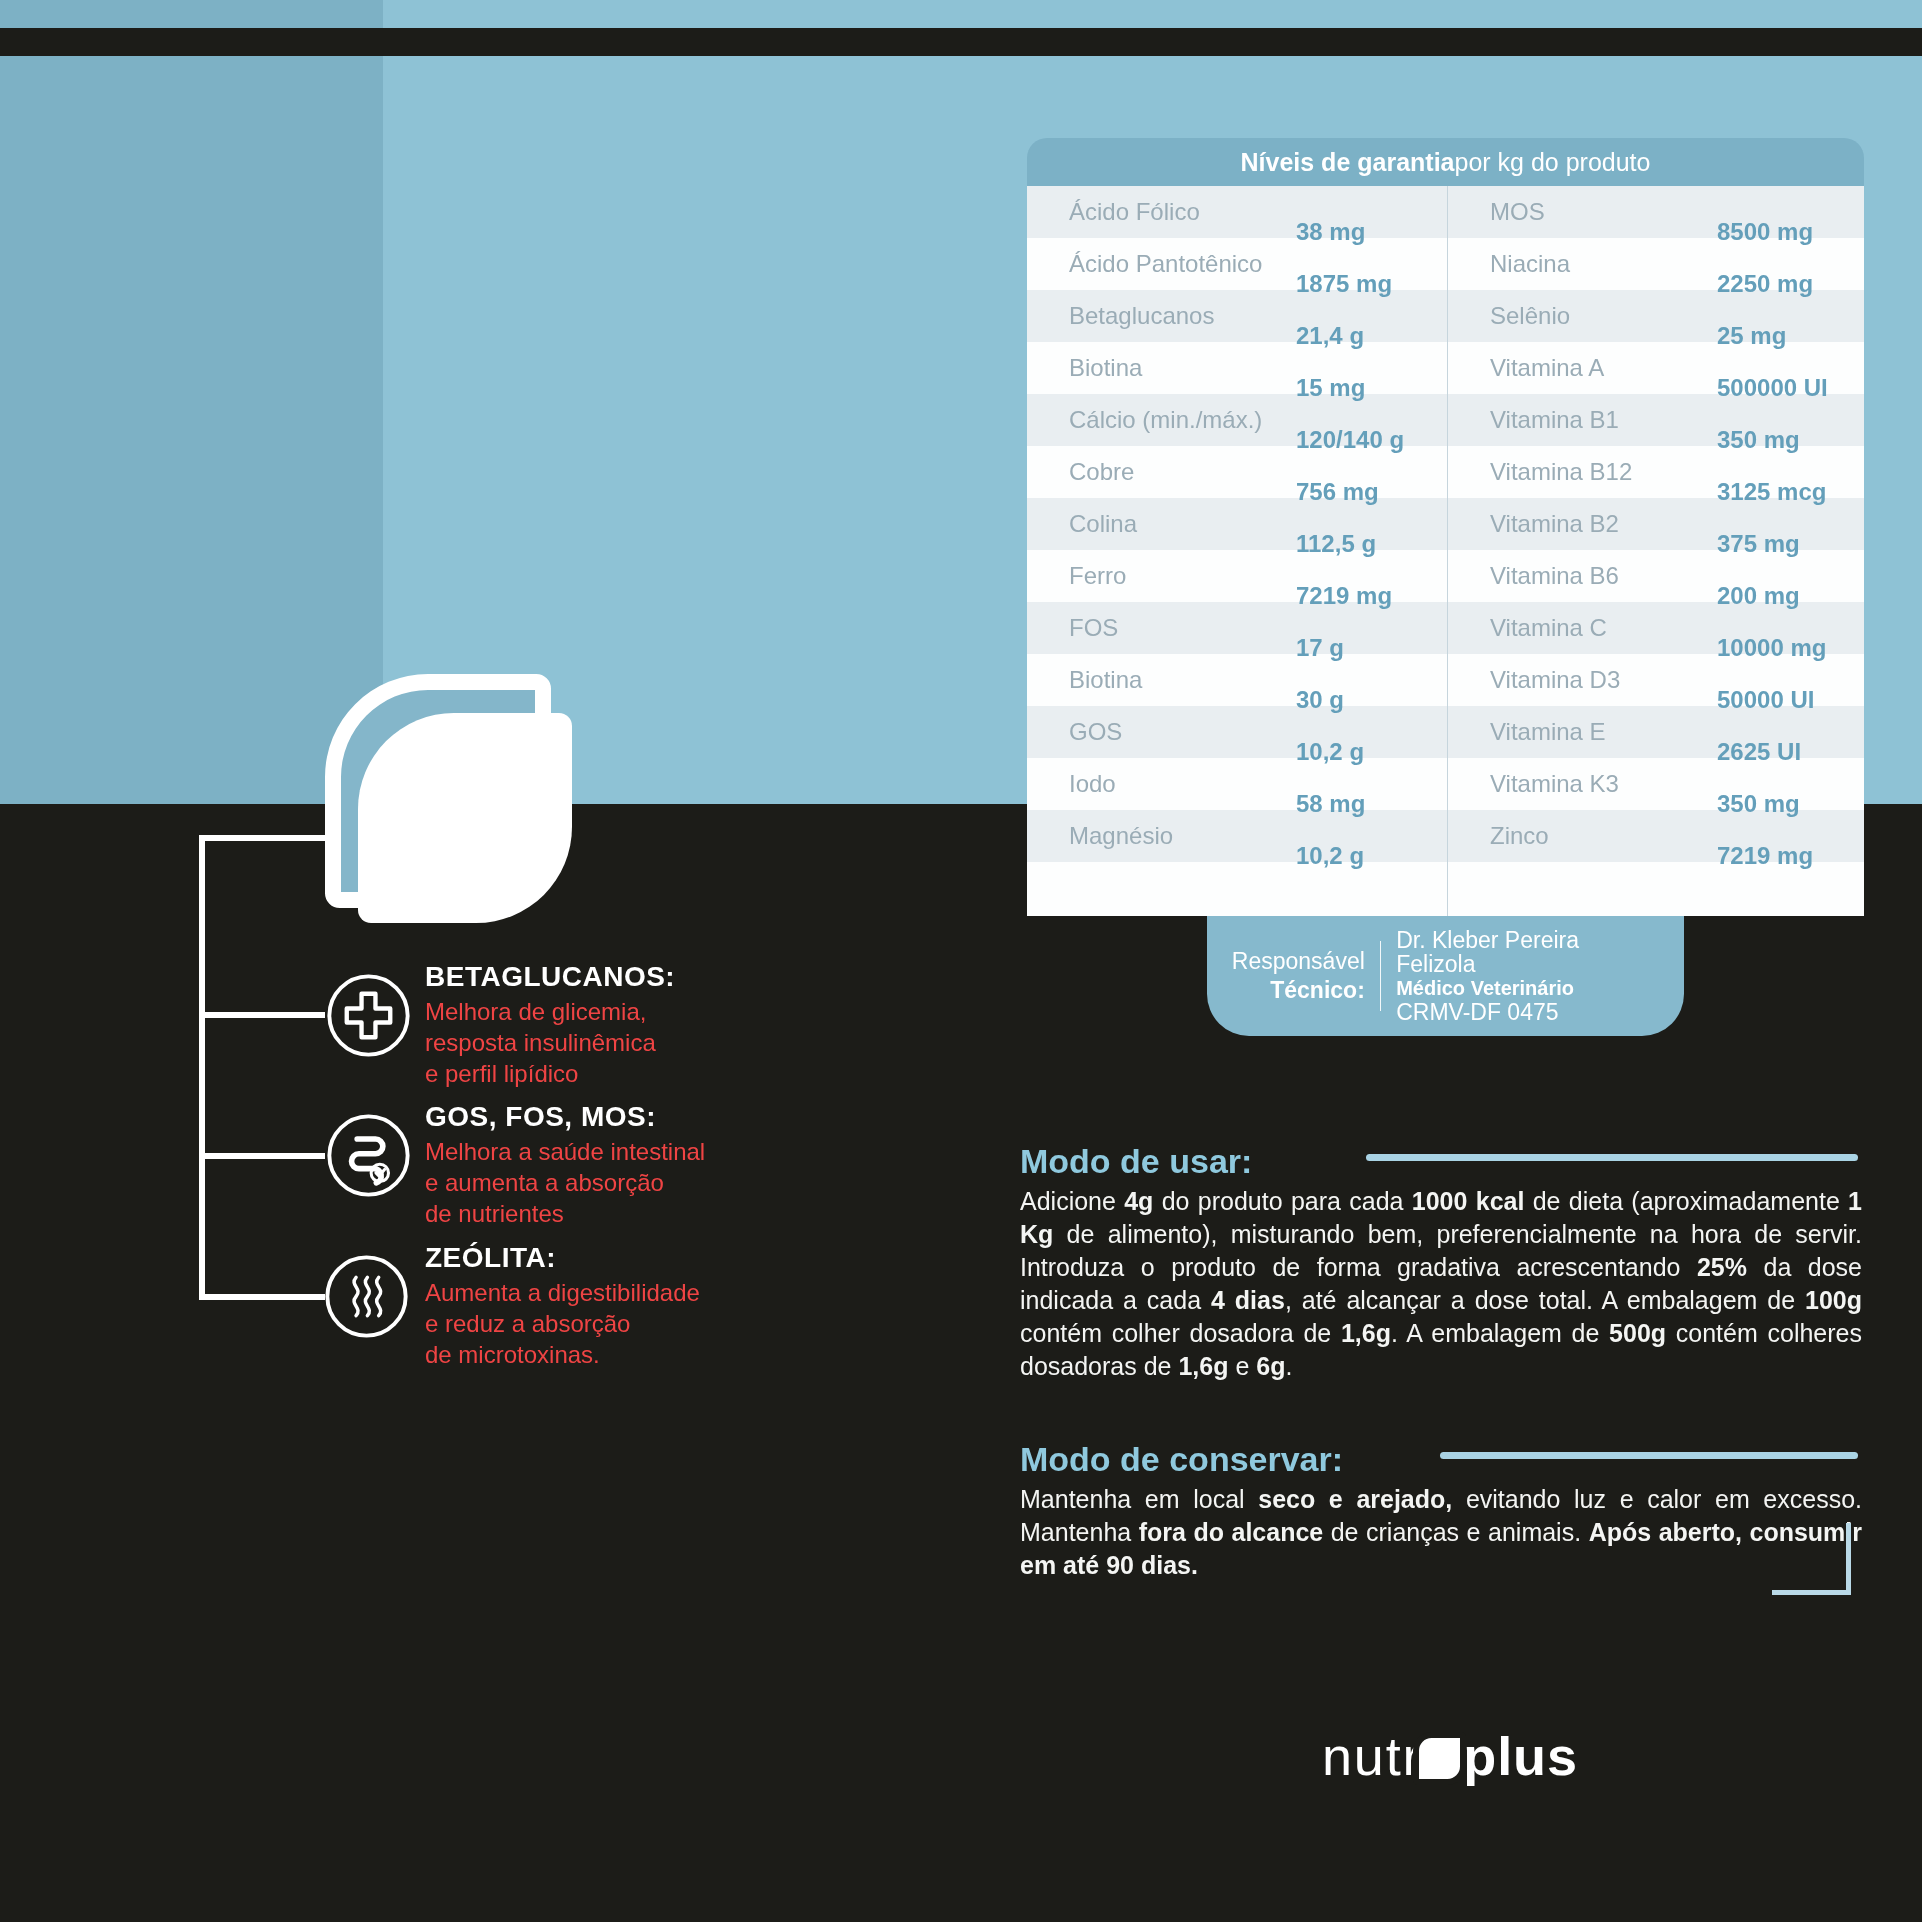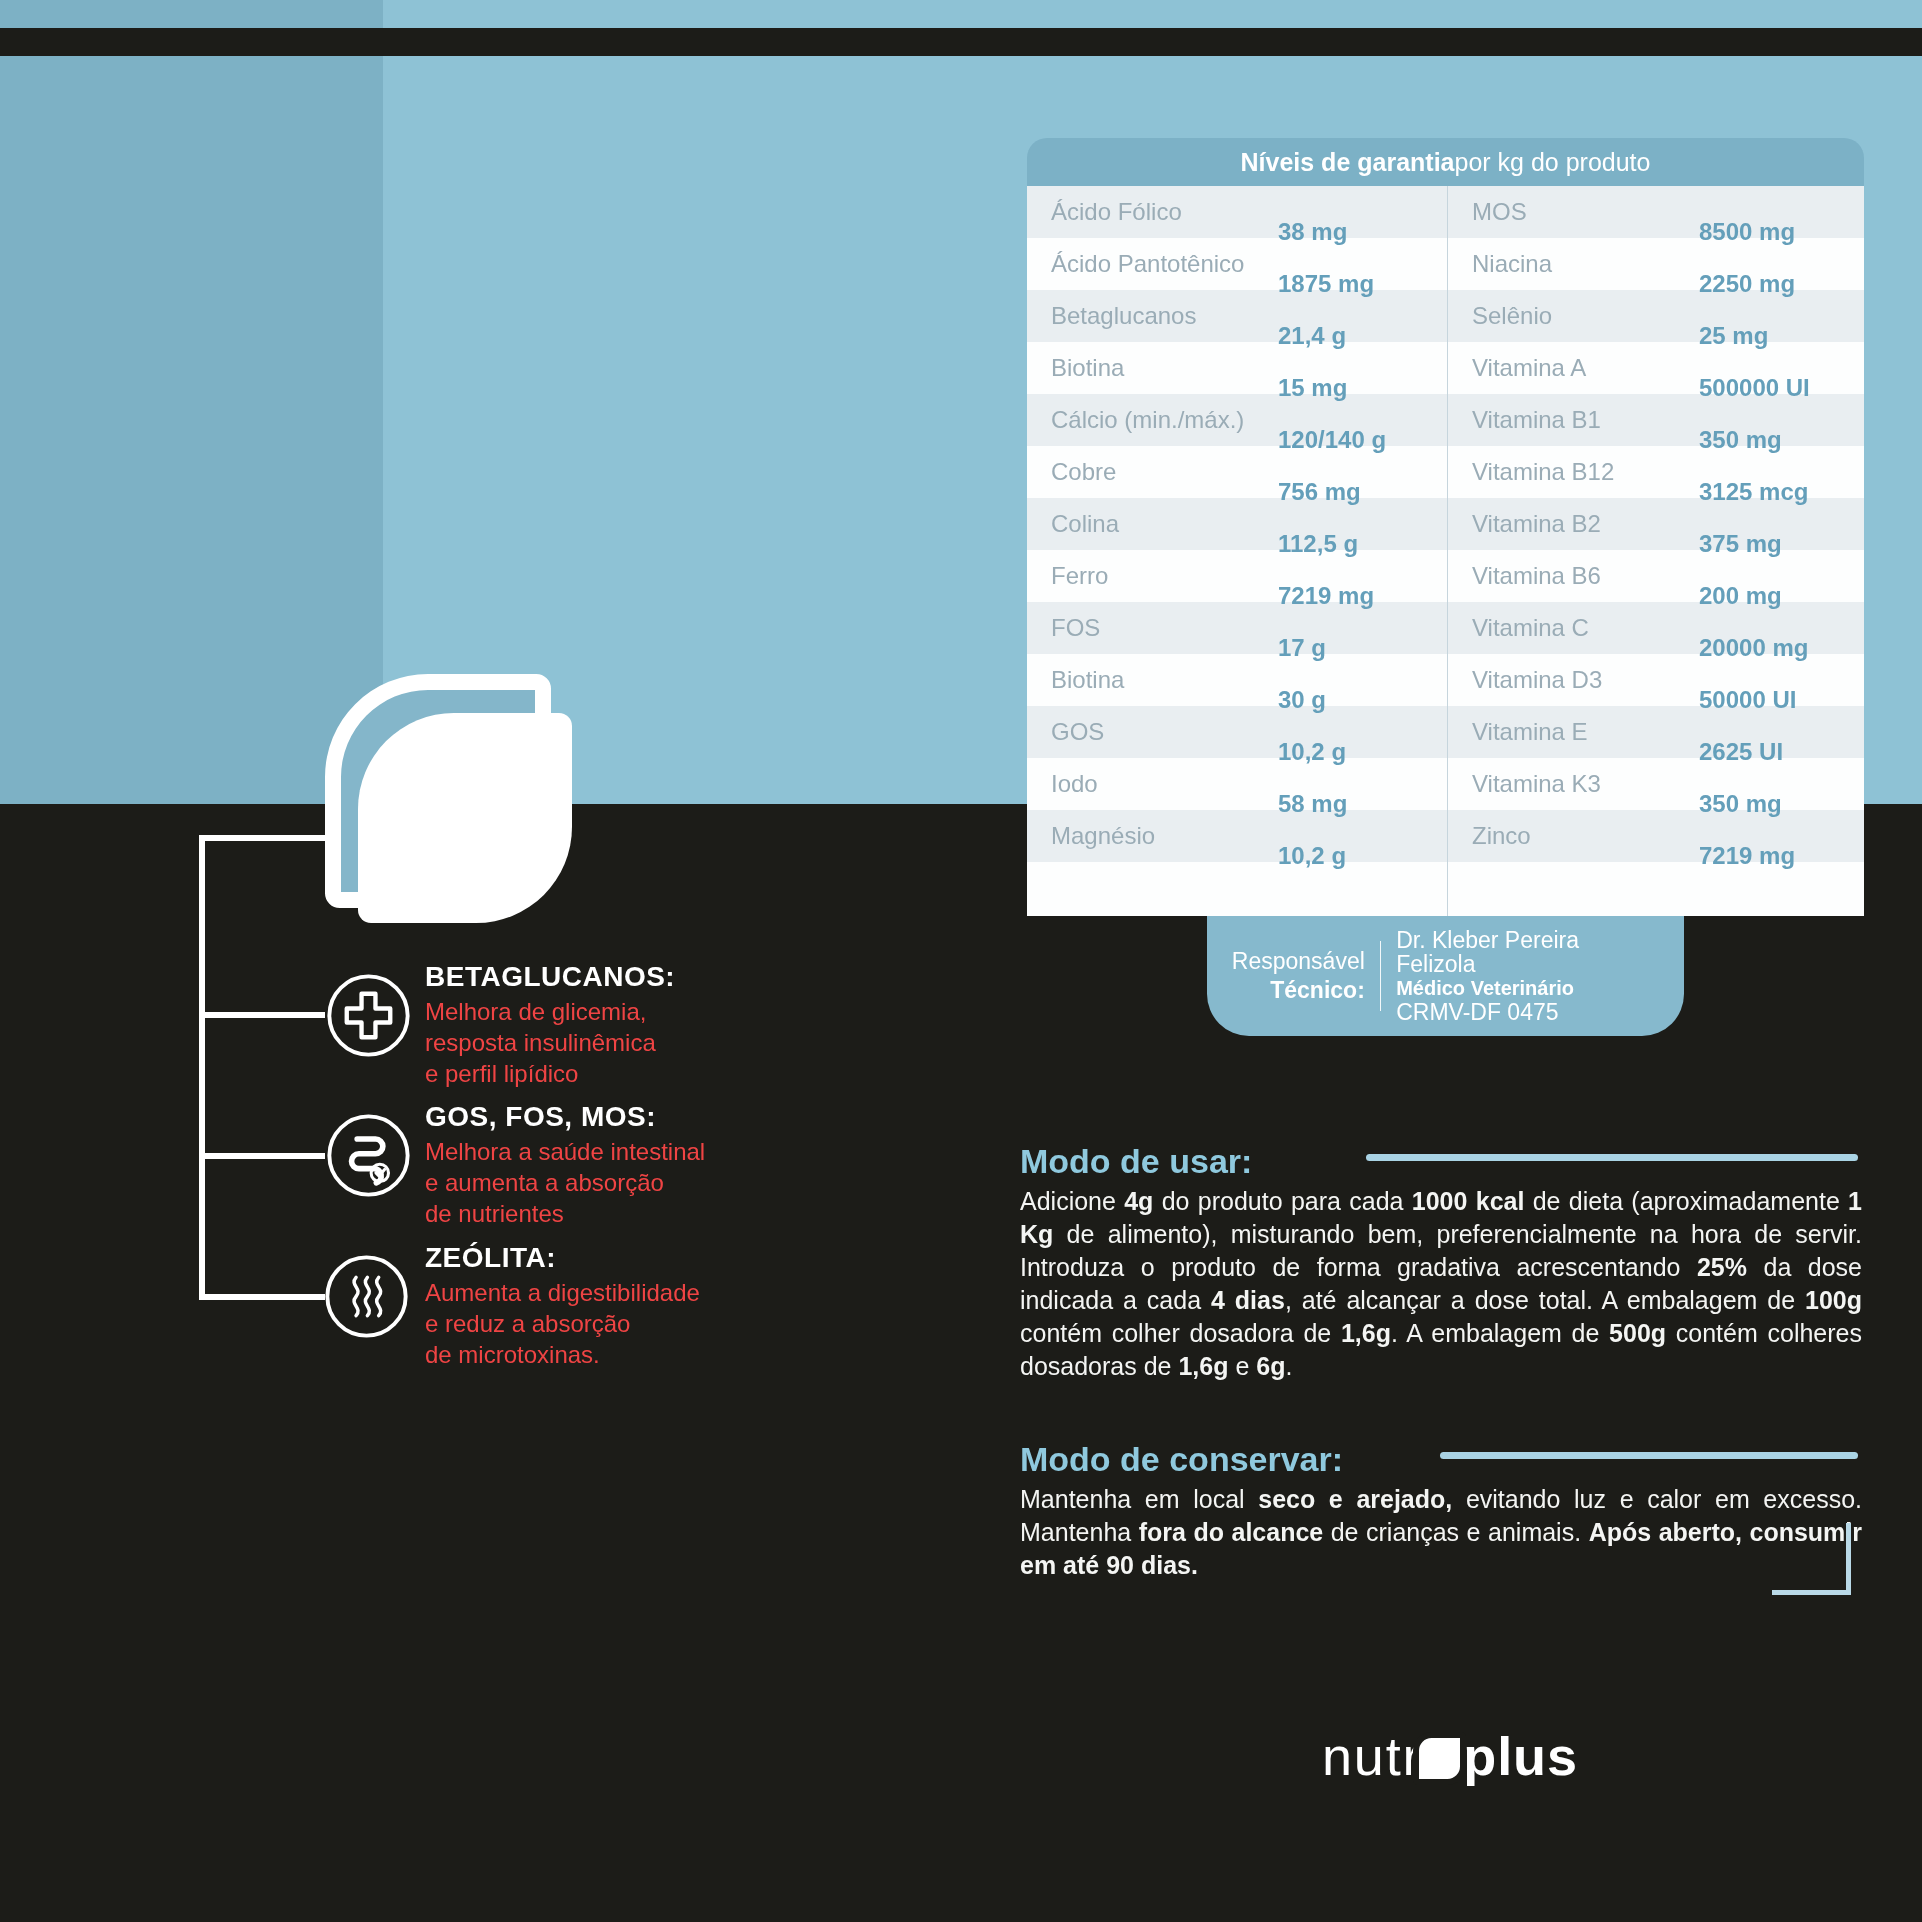--- a/index.html
+++ b/index.html
@@ -47,21 +47,21 @@
   
   .thead{
     left:1027px;top:138px;width:837px;height:48px;background:#7cb1c6;
     border-radius:20px 20px 0 0;display:flex;align-items:center;justify-content:center;
     color:#ffffff;font-size:25px;
   }
   .thead-bold{font-weight:bold;}
   .tcol{background:#fdfefe;top:186px;height:730px;}
   .tcol-left{left:1027px;width:420px;}
   .tcol-right{left:1447px;width:417px;box-sizing:border-box;border-left:1.8px solid #c6d5dd;}
-  .trow{height:52px;display:flex;align-items:center;padding-left:24px;box-sizing:border-box;}
+  .trow{height:52px;display:flex;align-items:center;padding-left:42px;box-sizing:border-box;}
   .tcol .trow:nth-child(odd){background:#e9eef1;}
   .tlabel{width:227px;color:#9aacb6;font-size:24px;flex:none;}
   .tvalue{color:#649fba;font-size:24px;font-weight:bold;margin-top:40px;}
 
   
   .resp{
     left:1207px;top:916px;width:477px;height:120px;background:#86b9cd;
     border-radius:0 0 42px 42px;display:flex;align-items:center;justify-content:center;
     color:#ffffff;
   }
@@ -235,21 +235,21 @@
   <div class="trow">
       <span class="tlabel">Vitamina B2</span>
       <span class="tvalue">375 mg</span>
     </div>
   <div class="trow">
       <span class="tlabel">Vitamina B6</span>
       <span class="tvalue">200 mg</span>
     </div>
   <div class="trow">
       <span class="tlabel">Vitamina C</span>
-      <span class="tvalue">20000 mg</span>
+      <span class="tvalue">10000 mg</span>
     </div>
   <div class="trow">
       <span class="tlabel">Vitamina D3</span>
       <span class="tvalue">50000 UI</span>
     </div>
   <div class="trow">
       <span class="tlabel">Vitamina E</span>
       <span class="tvalue">2625 UI</span>
     </div>
   <div class="trow">

